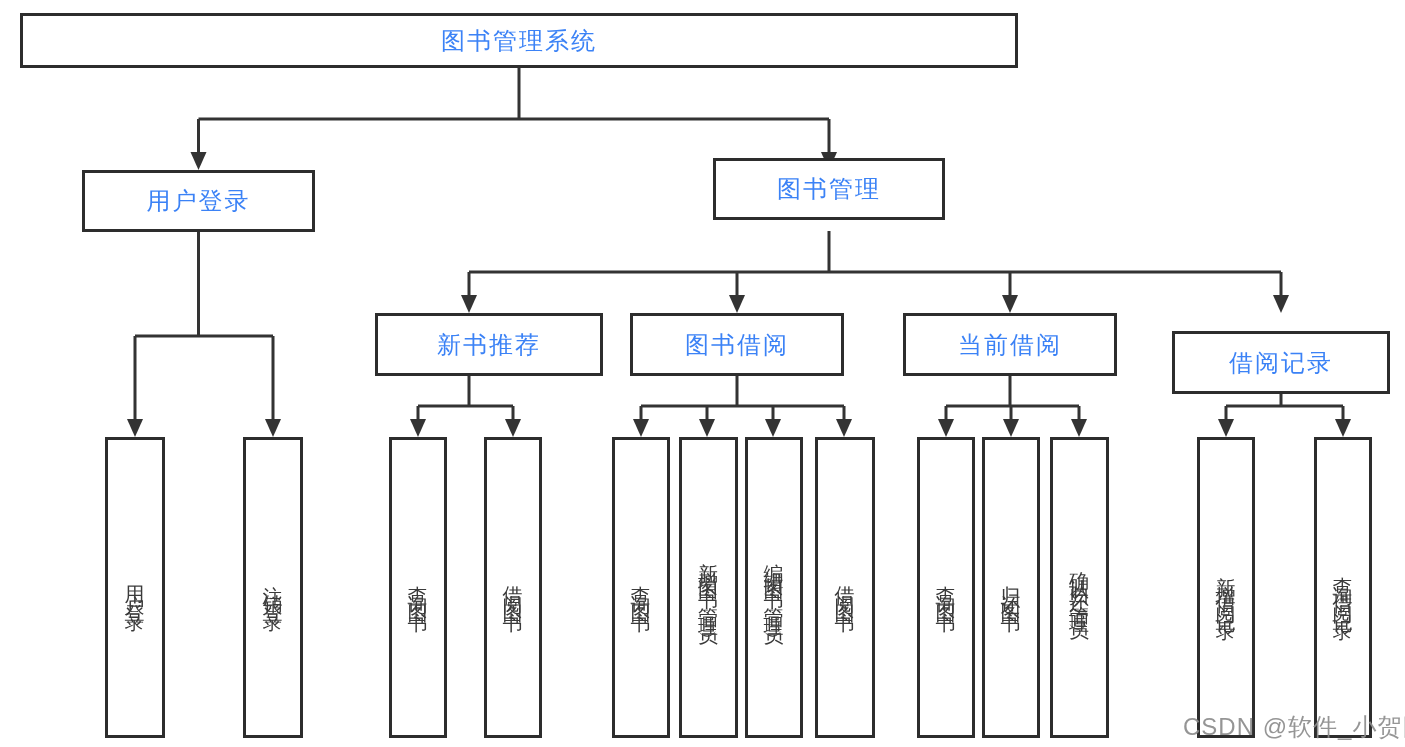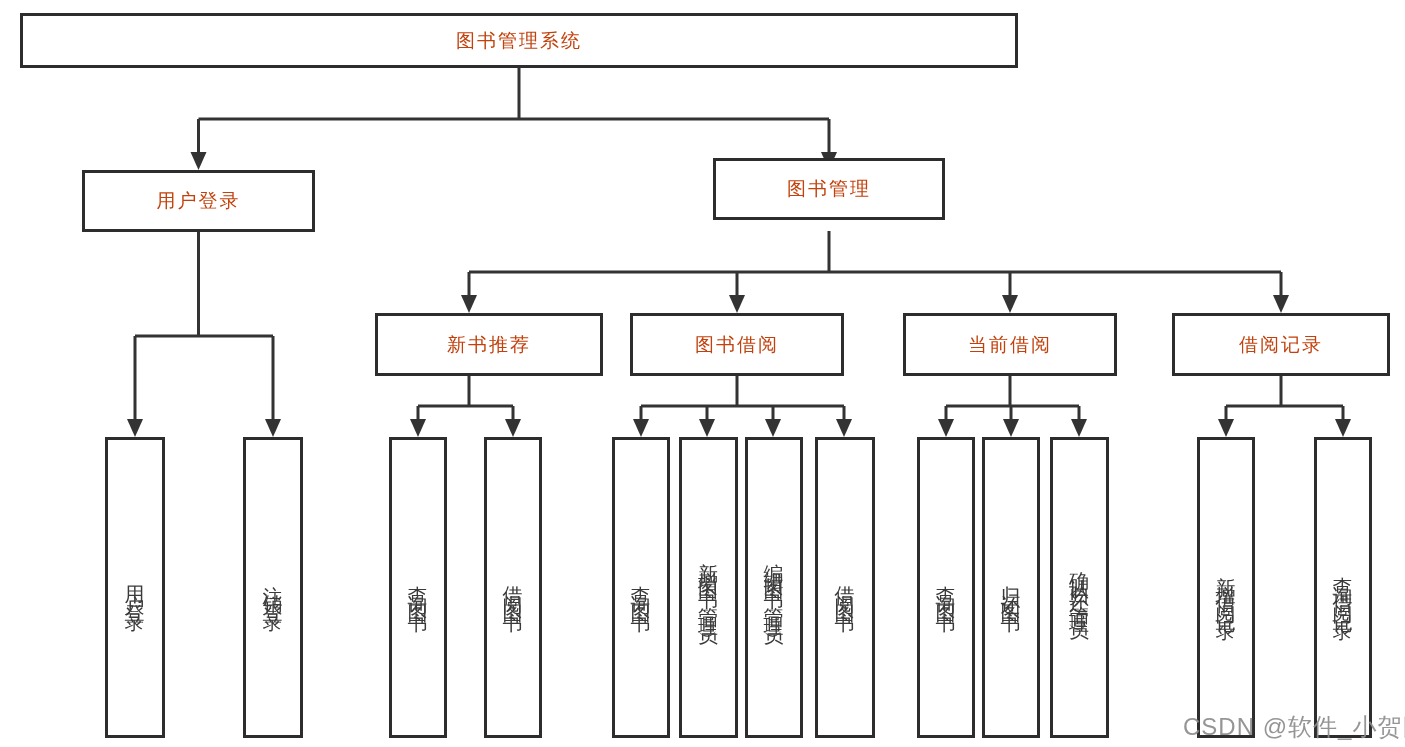--- a/index.html
+++ b/index.html
@@ -8,21 +8,21 @@
     background:#ffffff;
     font-family:"Liberation Sans","DejaVu Sans",sans-serif;
   }
   .connectors { position:absolute; left:0; top:0; width:1405px; height:747px; }
   .connectors path { stroke:#333333; stroke-width:3; fill:none; }
   .connectors use { fill:#333333; }
   .node {
     position:absolute; box-sizing:border-box;
     border:3px solid #2d2d2d; background:#ffffff;
     display:flex; align-items:center; justify-content:center;
-    font-size:19px; color:#c2410c; letter-spacing:2px; white-space:nowrap;
+    font-size:24px; color:#3b82f6; letter-spacing:2px; white-space:nowrap;
   }
   .leaf {
     position:absolute; box-sizing:border-box; top:437px; height:301px;
     border:3px solid #2d2d2d; background:#ffffff;
     display:flex; align-items:center; justify-content:center;
   }
   .leaf .vtext {
     writing-mode:vertical-rl; text-orientation:mixed;
     font-size:20px; line-height:1; letter-spacing:9px;
     color:#3a3a3a;
@@ -76,21 +76,21 @@
 </svg>
 
 <div class="node" style="left:20px; top:13px; width:998px; height:55px;">图书管理系统</div>
 
 <div class="node" style="left:82px; top:170px; width:233px; height:62px;">用户登录</div>
 <div class="node" style="left:713px; top:158px; width:232px; height:62px;">图书管理</div>
 
 <div class="node" style="left:375px; top:313px; width:228px; height:63px;">新书推荐</div>
 <div class="node" style="left:630px; top:313px; width:214px; height:63px;font-family:Liberation Serif, serif;">图书借阅</div>
 <div class="node" style="left:903px; top:313px; width:214px; height:63px;">当前借阅</div>
-<div class="node" style="left:1172px; top:313px; width:218px; height:63px;">借阅记录</div>
+<div class="node" style="left:1172px; top:331px; width:218px; height:63px;">借阅记录</div>
 
 <div class="leaf" style="left:105px; width:60px;">
   <span class="vtext">用户登录</span>
 </div>
 <div class="leaf" style="left:243px; width:60px;">
   <span class="vtext">注销登录</span>
 </div>
 
 <div class="leaf" style="left:389px; width:58px;">
   <span class="vtext">查询图书</span>

